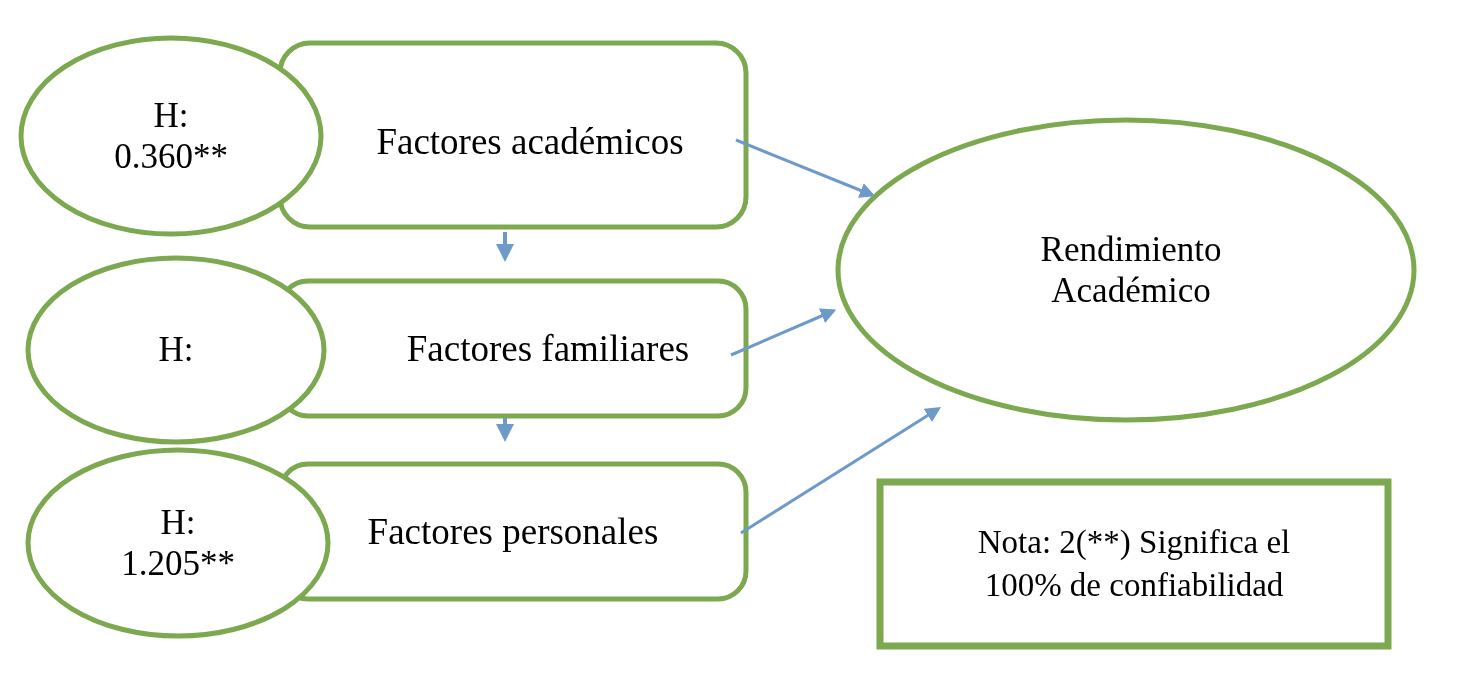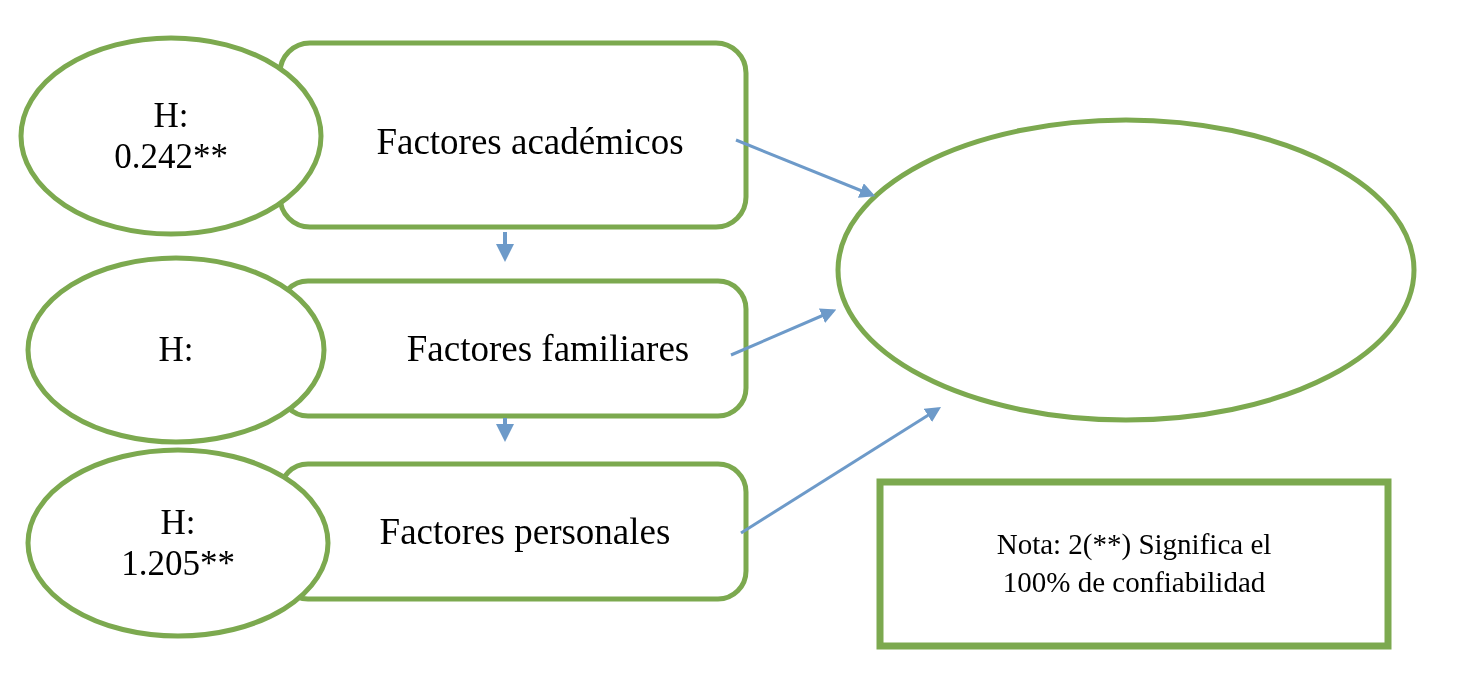--- a/index.html
+++ b/index.html
@@ -42,21 +42,21 @@
   .ellipse-label {
     font-size: 35px;
   }
   .box-label {
     font-size: 37px;
   }
   .center-label {
     font-size: 35px;
   }
   .note-label {
-    font-size: 29px;
+    font-size: 33px;
     line-height: 1.3;
   }
   .txt-line { display: block; }
 </style>
 </head>
 <body>
 
 <div id="canvas">
 
   <svg id="shapes" viewBox="0 0 1476 696" xmlns="http://www.w3.org/2000/svg">
@@ -92,43 +92,47 @@
 
     <line x1="741" y1="533" x2="938" y2="409" stroke="#6D9AC9" stroke-width="3" marker-end="url(#arrowhead)"></line>
 
     <line x1="505" y1="232" x2="505" y2="258" stroke="#6D9AC9" stroke-width="4" marker-end="url(#arrowheaddown)"></line>
 
     <line x1="505" y1="418" x2="505" y2="438" stroke="#6D9AC9" stroke-width="4" marker-end="url(#arrowheaddown)"></line>
   </svg>
 
   <div class="node-text ellipse-label" style="left:41px; top:86px; width:260px; height:100px;">
     <span class="txt-line">H:</span>
-    <span class="txt-line">0.242**</span>
+    <span class="txt-line">0.360**</span>
   </div>
 
   <div class="node-text ellipse-label" style="left:46px; top:300px; width:260px; height:100px;">
     <span class="txt-line">H:</span>
   </div>
 
   <div class="node-text ellipse-label" style="left:48px; top:493px; width:260px; height:100px;">
     <span class="txt-line">H:</span>
     <span class="txt-line">1.205**</span>
   </div>
 
   <div class="node-text box-label" style="left:348px; top:320px; width:400px; height:58px;">
     <span class="txt-line">Factores familiares</span>
   </div>
 
   <div class="node-text box-label" style="left:320px; top:113px; width:420px; height:58px;">
     <span class="txt-line">Factores académicos</span>
   </div>
 
-  <div class="node-text box-label" style="left:325px; top:503px; width:400px; height:58px;">
+  <div class="node-text box-label" style="left:313px; top:503px; width:400px; height:58px;">
     <span class="txt-line">Factores personales</span>
   </div>
 
+  <div class="node-text center-label" style="left:966px; top:218px; width:330px; height:104px;">
+    <span class="txt-line">Rendimiento</span>
+    <span class="txt-line">Académico</span>
+  </div>
 
   <div class="node-text note-label" style="left:890px; top:512px; width:488px; height:104px;">
     <span class="txt-line">Nota: 2(**) Significa el</span>
     <span class="txt-line">100% de confiabilidad</span>
   </div>
 
 </div>
 
 </body></html>

